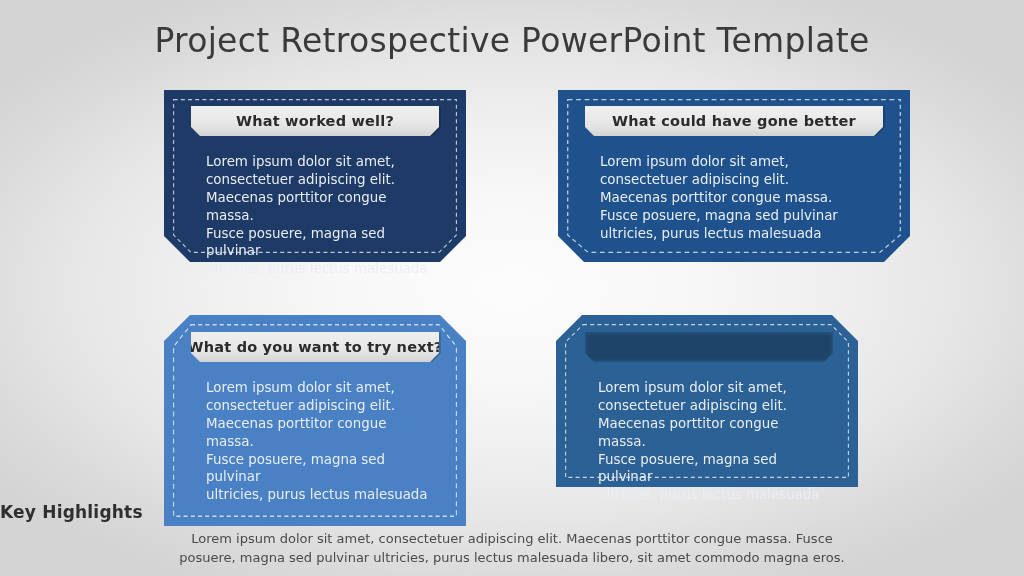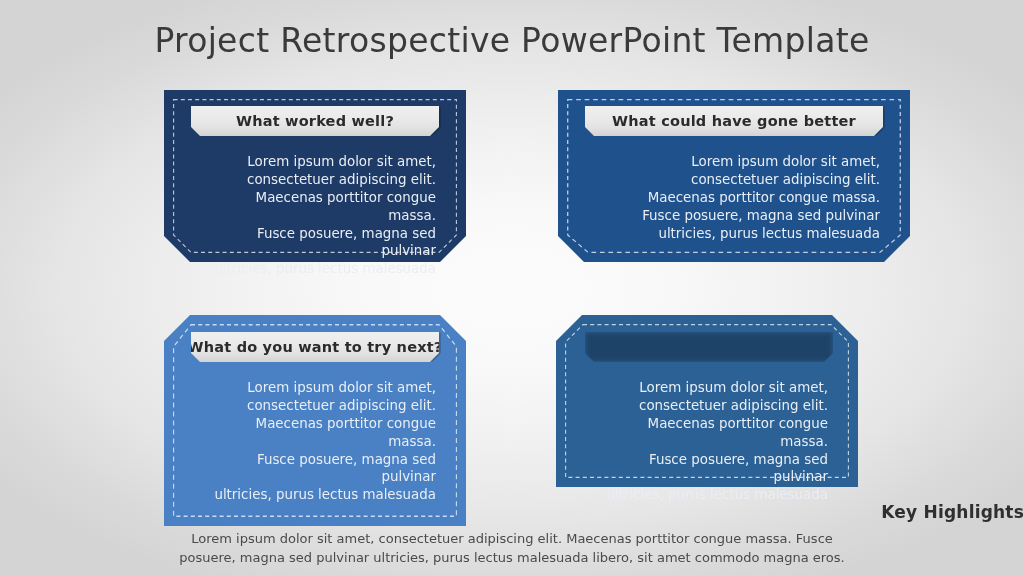--- a/index.html
+++ b/index.html
@@ -150,21 +150,20 @@
   .card-body {
     position: absolute;
     left: 42px;
     right: 30px;
     font-size: 13.4px;
     line-height: 1.335;
     color: #e9eef5;
     font-family: "DejaVu Sans", sans-serif;
     z-index: 3;
     white-space: pre-line;
-    text-align: right;
   }
 
   
   .card.pos-tl { left: 164px; top: 90px;  width: 302px; height: 172px; }
   .card.pos-tr { left: 558px; top: 90px;  width: 352px; height: 172px; }
   .card.pos-bl { left: 164px; top: 315px; width: 302px; height: 211px; }
   .card.pos-br { left: 556px; top: 315px; width: 302px; height: 172px; }
 
   .pos-tl .card-banner, .pos-tl .card-banner-shadow,
   .pos-tr .card-banner, .pos-tr .card-banner-shadow { top: 16px; }
@@ -173,21 +172,21 @@
 
   .pos-tl .card-body, .pos-tr .card-body { top: 63px; }
   .pos-bl .card-body, .pos-br .card-body { top: 64px; }
 
   
   .footer-title {
     position: absolute;
     top: 502px;
     left: 0;
     width: 1024px;
-    text-align: right;
+    text-align: left;
     font-size: 17px;
     font-weight: bold;
     color: #2f2f2f;
     letter-spacing: 0.2px;
     font-family: "DejaVu Sans", sans-serif;
   }
   .footer-text {
     position: absolute;
     top: 530px;
     left: 178px;

